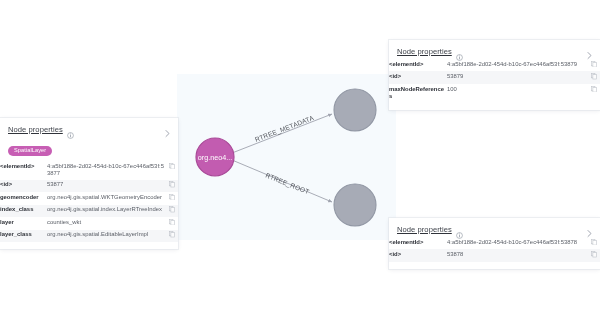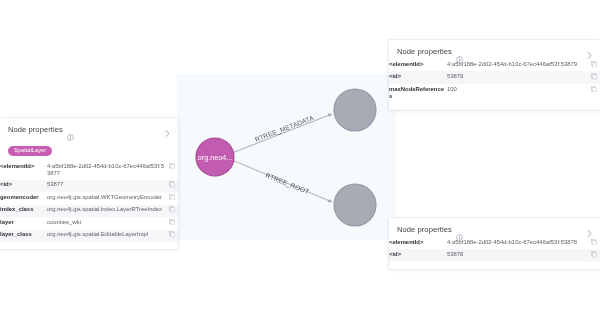--- a/index.html
+++ b/index.html
@@ -43,23 +43,24 @@
   
   .panel {
     position: absolute;
     background: #ffffff;
     box-shadow: 0 0 0 1px rgba(224,228,234,0.55), 0 1px 4px rgba(60,70,90,0.10);
     box-sizing: border-box;
     padding: 0;
   }
   .panel-header {
     display: flex;
-    align-items: flex-end;
+    align-items: flex-start;
     padding: 7px 8px 3px 8px;
     position: relative;
+    text-decoration: underline;
   }
   .panel-title {
     font-size: 7.6px;
     color: #3b3f47;
     letter-spacing: 0.05px;
     white-space: nowrap;
   }
   .info-icon {
     margin-left: 4px;
     width: 7px;

